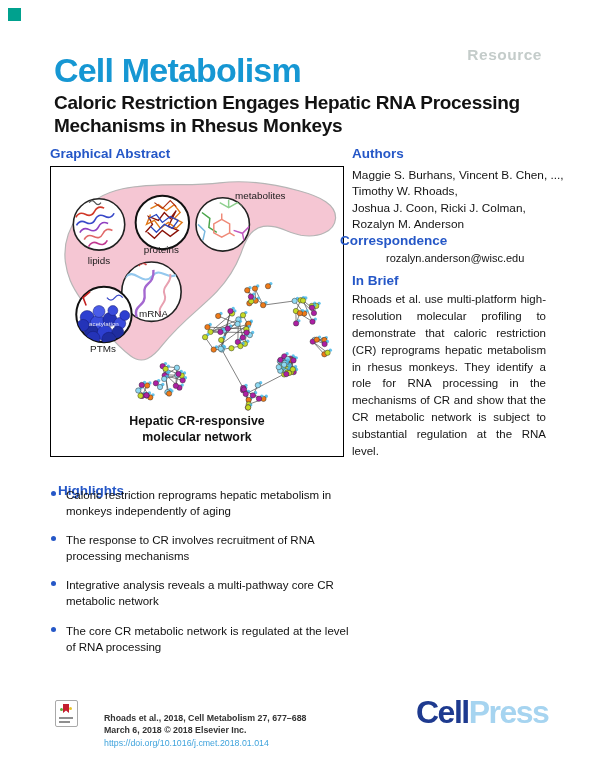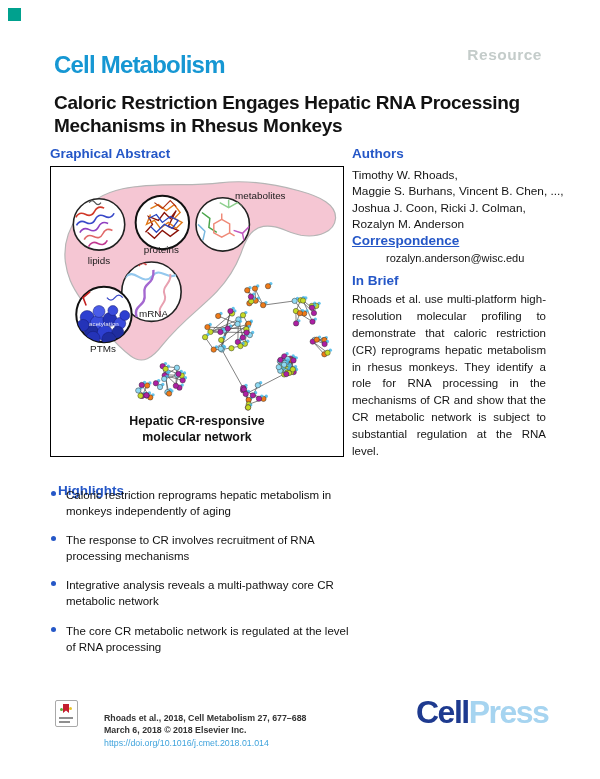--- a/index.html
+++ b/index.html
@@ -3,33 +3,33 @@
 <meta charset="utf-8">
 <style>
   html,body{margin:0;padding:0;background:#ffffff;width:600px;height:779px;overflow:hidden;
     font-family:"Liberation Sans","DejaVu Sans",sans-serif;}
   .page{position:absolute;top:0;left:0;width:600px;height:779px;background:#fff;}
 
   .corner-marker{position:absolute;left:8px;top:8px;width:13px;height:13px;background:var(--marker-teal);}
 
   .resource{position:absolute;top:46px;right:58px;font-size:15.5px;font-weight:700;
     color:var(--resource-gray);letter-spacing:.5px;}
-  .journal{position:absolute;left:54px;top:51px;margin:0;font-size:24px;font-weight:700;
+  .journal{position:absolute;left:54px;top:51px;margin:0;font-size:34px;font-weight:700;
     color:var(--journal-blue);letter-spacing:-.8px;}
   .title{position:absolute;left:54px;top:92px;margin:0;font-size:19px;font-weight:700;
     color:#121212;line-height:1.2;letter-spacing:-.3px;}
 
   .heading{color:var(--section-heading-blue);font-size:13.5px;font-weight:700;}
   .ga-heading{position:absolute;left:50px;top:146px;}
   .figure-box{position:absolute;left:50px;top:166px;width:292px;height:289px;
     border:1.5px solid #000;background:#fff;}
 
   .authors-heading{position:absolute;left:352px;top:146px;}
   .author-lines{position:absolute;left:352px;top:167px;font-size:11.8px;color:#141414;line-height:1.38;}
-  .corr-heading{position:absolute;left:352px;top:233px;text-decoration:underline;}
+  .corr-heading{position:absolute;left:340px;top:233px;}
   .corr-email{position:absolute;left:352px;top:252px;font-size:11px;color:#141414;padding-left:34px;}
   .inbrief-heading{position:absolute;left:352px;top:273px;}
   .inbrief-text{position:absolute;left:352px;top:291px;width:194px;font-size:11.5px;color:#141414;
     line-height:1.47;text-align:justify;}
 
   .hl-heading{position:absolute;left:50px;top:483px;margin-left:8px;}
   .hl-list{position:absolute;left:50px;top:487px;margin:0;padding:0;list-style:none;}
   .hl-list li{position:relative;width:285px;padding-left:16px;margin-bottom:13px;
     font-size:11.5px;line-height:1.4;color:#111;}
   .hl-list .dot{position:absolute;left:1px;top:4px;width:5px;height:5px;border-radius:50%;
@@ -525,22 +525,22 @@
           <circle cx="268.0032616789155" cy="174.46246139570943" r="2.7" fill="#ee7a18" stroke="#333" stroke-width="0.5"></circle>
         </g>
 
       <text class="fig-caption" x="147" y="261" text-anchor="middle">Hepatic CR-responsive</text>
       <text class="fig-caption" x="147" y="277" text-anchor="middle">molecular network</text>
     </svg>
   </div>
 
   <div class="heading authors-heading">Authors</div>
   <div class="author-lines">
+    <div>Maggie S. Burhans, Vincent B. Chen, ...,</div>
     <div>Timothy W. Rhoads,</div>
-    <div>Maggie S. Burhans, Vincent B. Chen, ...,</div>
     <div>Joshua J. Coon, Ricki J. Colman,</div>
     <div>Rozalyn M. Anderson</div>
   </div>
 
   <div class="heading corr-heading">Correspondence</div>
   <div class="corr-email">rozalyn.anderson@wisc.edu</div>
 
   <div class="heading inbrief-heading">In Brief</div>
   <div class="inbrief-text">Rhoads et al. use multi-platform high-resolution molecular profiling to demonstrate that caloric restriction (CR) reprograms hepatic metabolism in rhesus monkeys. They identify a role for RNA processing in the mechanisms of CR and show that the CR metabolic network is subject to substantial regulation at the RNA level.</div>
 

